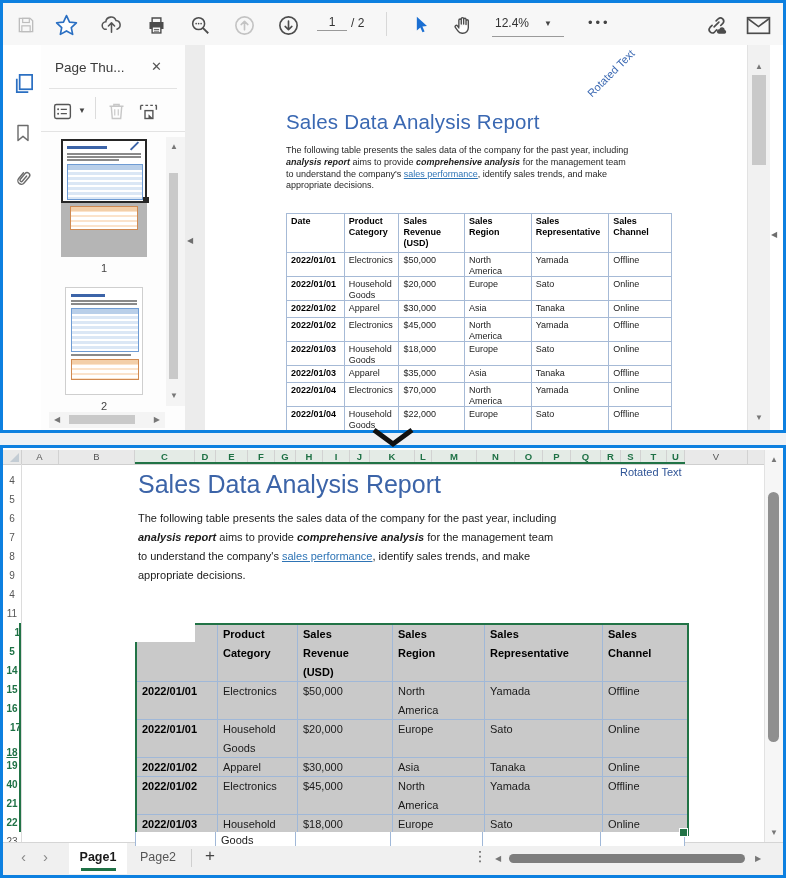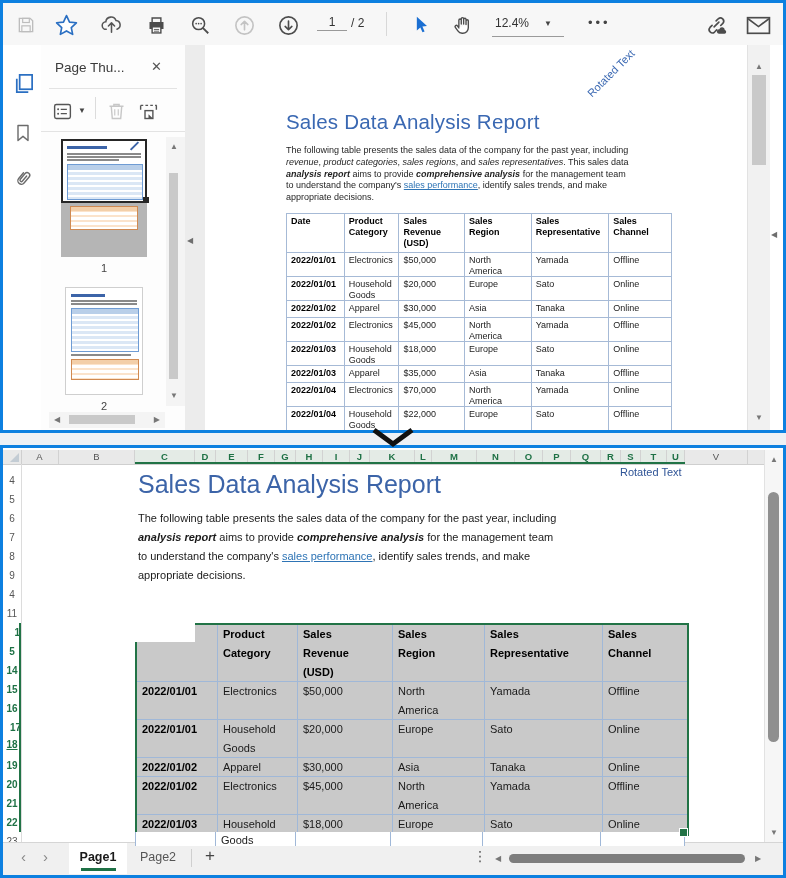--- a/index.html
+++ b/index.html
@@ -290,21 +290,20 @@
         <div class="sb-thumb abs" style="left:20px;top:3px;width:66px;height:9px"></div>
         <span class="sb-arrow abs" style="right:5px;top:4px">▶</span>
       </div>
     </div>
 
     <div class="abs pdf-doc">
       <span class="abs pdf-title" style="left:101px;top:65px">Sales Data Analysis Report</span>
       <span class="abs pdf-rot" style="left:390px;top:10px">Rotated Text</span>
       <div class="abs pdf-par" id="pdf-par" style="left:101px;top:100px">
           <div class="tline"><span class="r-n">The following table presents the sales data of the company for the past year, including</span></div>
-          <div class="tline"><span class="r-i">revenue</span><span class="r-n">, </span><span class="r-i">product categories</span><span class="r-n">, </span><span class="r-i">sales regions</span><span class="r-n">, and </span><span class="r-i">sales representatives</span><span class="r-n">. This sales data</span></div>
           <div class="tline"><span class="r-bi">analysis report</span><span class="r-n"> aims to provide </span><span class="r-bi">comprehensive analysis</span><span class="r-n"> for the management team</span></div>
           <div class="tline"><span class="r-n">to understand the company's </span><span class="r-link">sales performance</span><span class="r-n">, identify sales trends, and make</span></div>
           <div class="tline"><span class="r-n">appropriate decisions.</span></div>
         </div>
       <div class="abs pdf-table" id="pdf-table" style="left:101px;top:168px">
           <div class="ptr" style="height: 39px;">
             <div class="ptd ph" style="width: 58px;">Date</div>
             <div class="ptd ph" style="width: 55px;">Product
 Category</div>
             <div class="ptd ph" style="width: 66px;">Sales
@@ -439,23 +438,23 @@
         <div class="xrh" style="top: 83px;">8</div>
         <div class="xrh" style="top: 102px;">9</div>
         <div class="xrh" style="top: 121px;">4</div>
         <div class="xrh" style="top: 140px;">11</div>
         <div class="xrh sel" style="top: 159px; padding-left: 8px;">12</div>
         <div class="xrh sel" style="top: 178px;">5</div>
         <div class="xrh sel" style="top: 197px; text-align: center;">14</div>
         <div class="xrh sel" style="top: 216px;">15</div>
         <div class="xrh sel" style="top: 235px;">16</div>
         <div class="xrh sel" style="top: 254px; text-align: right;">17</div>
-        <div class="xrh sel" style="top: 271px; text-decoration: underline;">18</div>
+        <div class="xrh sel" style="top: 279px; text-decoration: underline;">18</div>
         <div class="xrh sel" style="top: 292px;">19</div>
-        <div class="xrh sel" style="top: 311px;">20</div>
+        <div class="xrh sel" style="top: 311px;">40</div>
         <div class="xrh sel" style="top: 330px;">21</div>
         <div class="xrh sel" style="top: 349px;">22</div>
         <div class="xrh" style="top: 368px;">23</div>
       </div>
     <div class="abs xl-rowline"></div>
 
     <span class="abs xl-title">Sales Data Analysis Report</span>
     <span class="abs xl-rot">Rotated Text</span>
     <div class="abs xl-par" id="xl-par">
         <div class="tline"><span class="r-n">The following table presents the sales data of the company for the past year, including</span></div>

